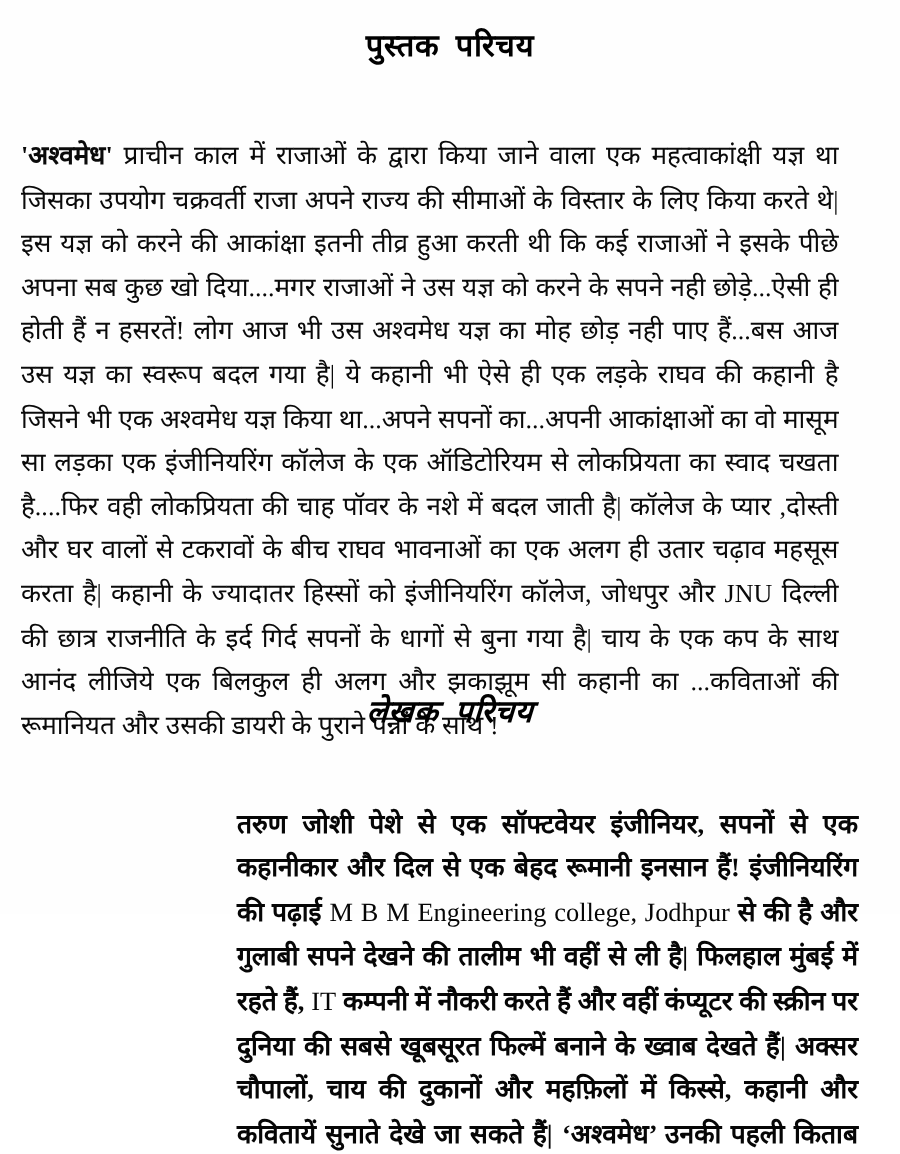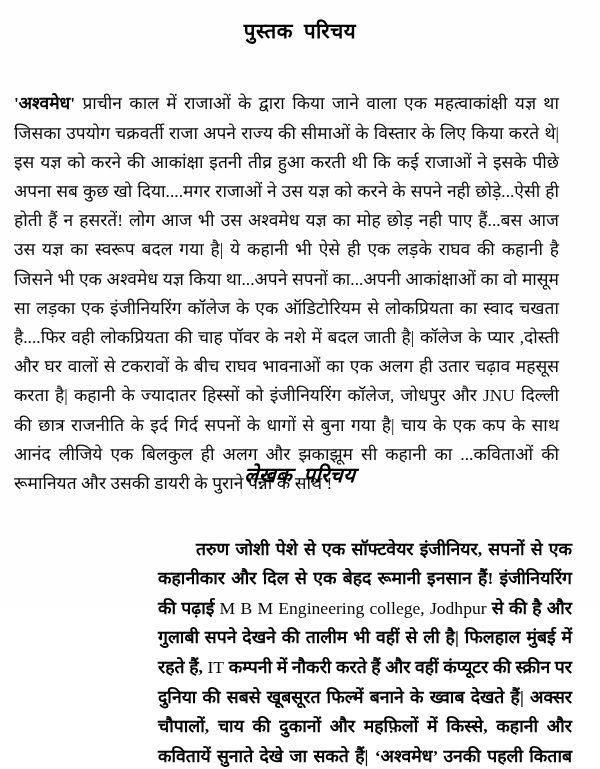--- a/index.html
+++ b/index.html
@@ -84,21 +84,20 @@
     font-size: 17.6px;
     line-height: 29.6px;
     font-weight: 700;
     text-align: justify;
     text-justify: inter-word;
     color: #060606;
   }
 
   .author-bio .name {
     font-weight: 700;
-    margin-left: 38px;
   }
 
   .author-bio .title-ref {
     font-weight: 700;
     margin-top: 18px;
   }
 
   .latin {
     font-family: "Liberation Serif", "DejaVu Serif", serif;
     font-weight: 400;

